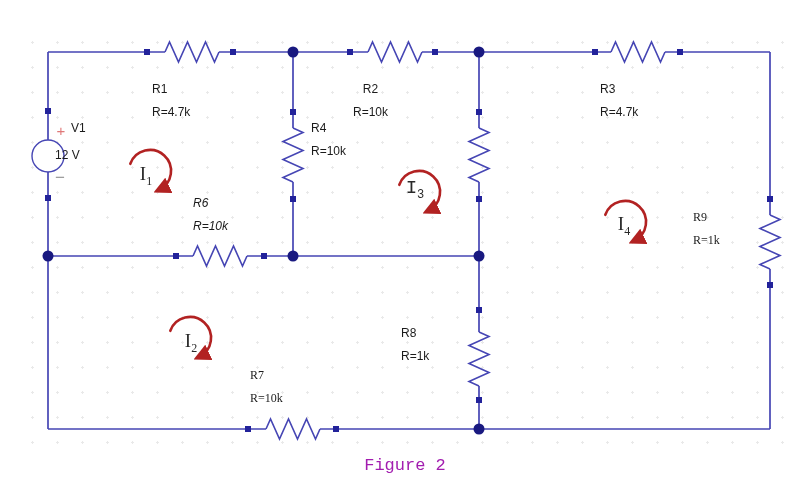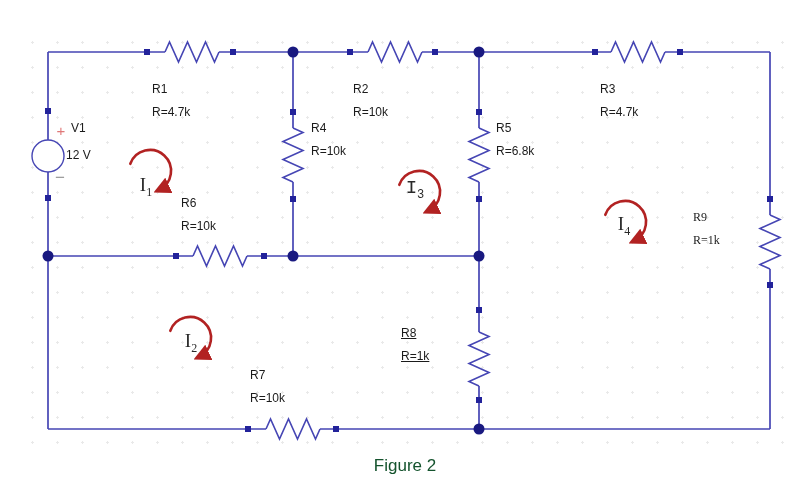--- a/index.html
+++ b/index.html
@@ -30,22 +30,22 @@
     font-family:"Liberation Serif","DejaVu Serif",serif;
     font-size:19px;color:#2a2a2a;white-space:nowrap;
   }
   .mesh-lbl sub{font-size:12px;line-height:0;}
   .sign{position:absolute;transform:translate(-50%,-50%);font-size:15px;}
   .sign.plus{color:#e07878;}
   .sign.minus{color:#9a9a9a;font-size:17px;}
   .caption{
     position:absolute;left:405px;top:456px;
     transform:translateX(-50%);
-    font-family:Liberation Sans, sans-serif;
-    font-size:17px;color:#14532d;
+    font-family:Liberation Mono, monospace;
+    font-size:17px;color:#a21caf;
   }
 </style>
 </head>
 <body>
 
 <div class="canvas">
   <div class="grid"></div>
 
   <svg class="circuit" width="807" height="496" viewBox="0 0 807 496">
     <defs>
@@ -114,62 +114,58 @@
       <path d="M399.3,184.8 A21,21 0 1 1 427.9,211.0" marker-end="url(#ah)"></path>
       <path d="M605.3,214.8 A21,21 0 1 1 633.9,241.0" marker-end="url(#ah)"></path>
     </g>
   </svg>
 
   <div class="sign plus" style="left:61px;top:130px;">+</div>
   <div class="sign minus" style="left:60px;top:178px;">−</div>
   <div class="lbl" style="left:71px;top:117px;">
     <span>V1</span>
   </div>
-  <div class="lbl" style="left:66px;top:144px;">
+  <div class="lbl" style="left:55px;top:144px;">
     <span>12 V</span>
   </div>
 
   <div class="lbl" style="left:152px;top:78px;">
     <span>R1</span>
     <span>R=4.7k</span>
   </div>
-  <div class="lbl" style="left:353px;top:78px;">
+  <div class="lbl" style="left:353px;top:78px;text-align:center;">
     <span>R2</span>
     <span>R=10k</span>
   </div>
   <div class="lbl" style="left:600px;top:78px;">
     <span>R3</span>
     <span>R=4.7k</span>
   </div>
   <div class="lbl" style="left:311px;top:107px;margin-top:10px;">
     <span>R4</span>
     <span>R=10k</span>
   </div>
-  <div class="lbl" style="left:496px;top:117px;">
-    <span>R5</span>
-    <span>R=6.8k</span>
-  </div>
-  <div class="lbl" style="left:181px;top:192px;">
+  <div class="lbl" style="left:193px;top:192px;font-style:italic;">
     <span>R6</span>
     <span>R=10k</span>
   </div>
-  <div class="lbl" style="left:250px;top:364px;">
+  <div class="lbl" style="left:250px;top:364px;font-family:Liberation Serif, serif;">
     <span>R7</span>
     <span>R=10k</span>
   </div>
-  <div class="lbl" style="left:401px;top:322px;text-decoration:underline;">
+  <div class="lbl" style="left:401px;top:322px;">
     <span>R8</span>
     <span>R=1k</span>
   </div>
   <div class="lbl" style="left:693px;top:206px;font-family:Liberation Serif, serif;">
     <span>R9</span>
     <span>R=1k</span>
   </div>
 
-  <div class="mesh-lbl" style="left:146px;top:174px;margin-top:11px;">
+  <div class="mesh-lbl" style="left:146px;top:174px;">
     <span>I</span><sub>1</sub>
   </div>
   <div class="mesh-lbl" style="left:191px;top:341px;">
     <span>I</span><sub>2</sub>
   </div>
   <div class="mesh-lbl" style="left:415px;top:188px;font-family:Liberation Mono, monospace;">
     <span>I</span><sub>3</sub>
   </div>
   <div class="mesh-lbl" style="left:624px;top:224px;">
     <span>I</span><sub>4</sub>

